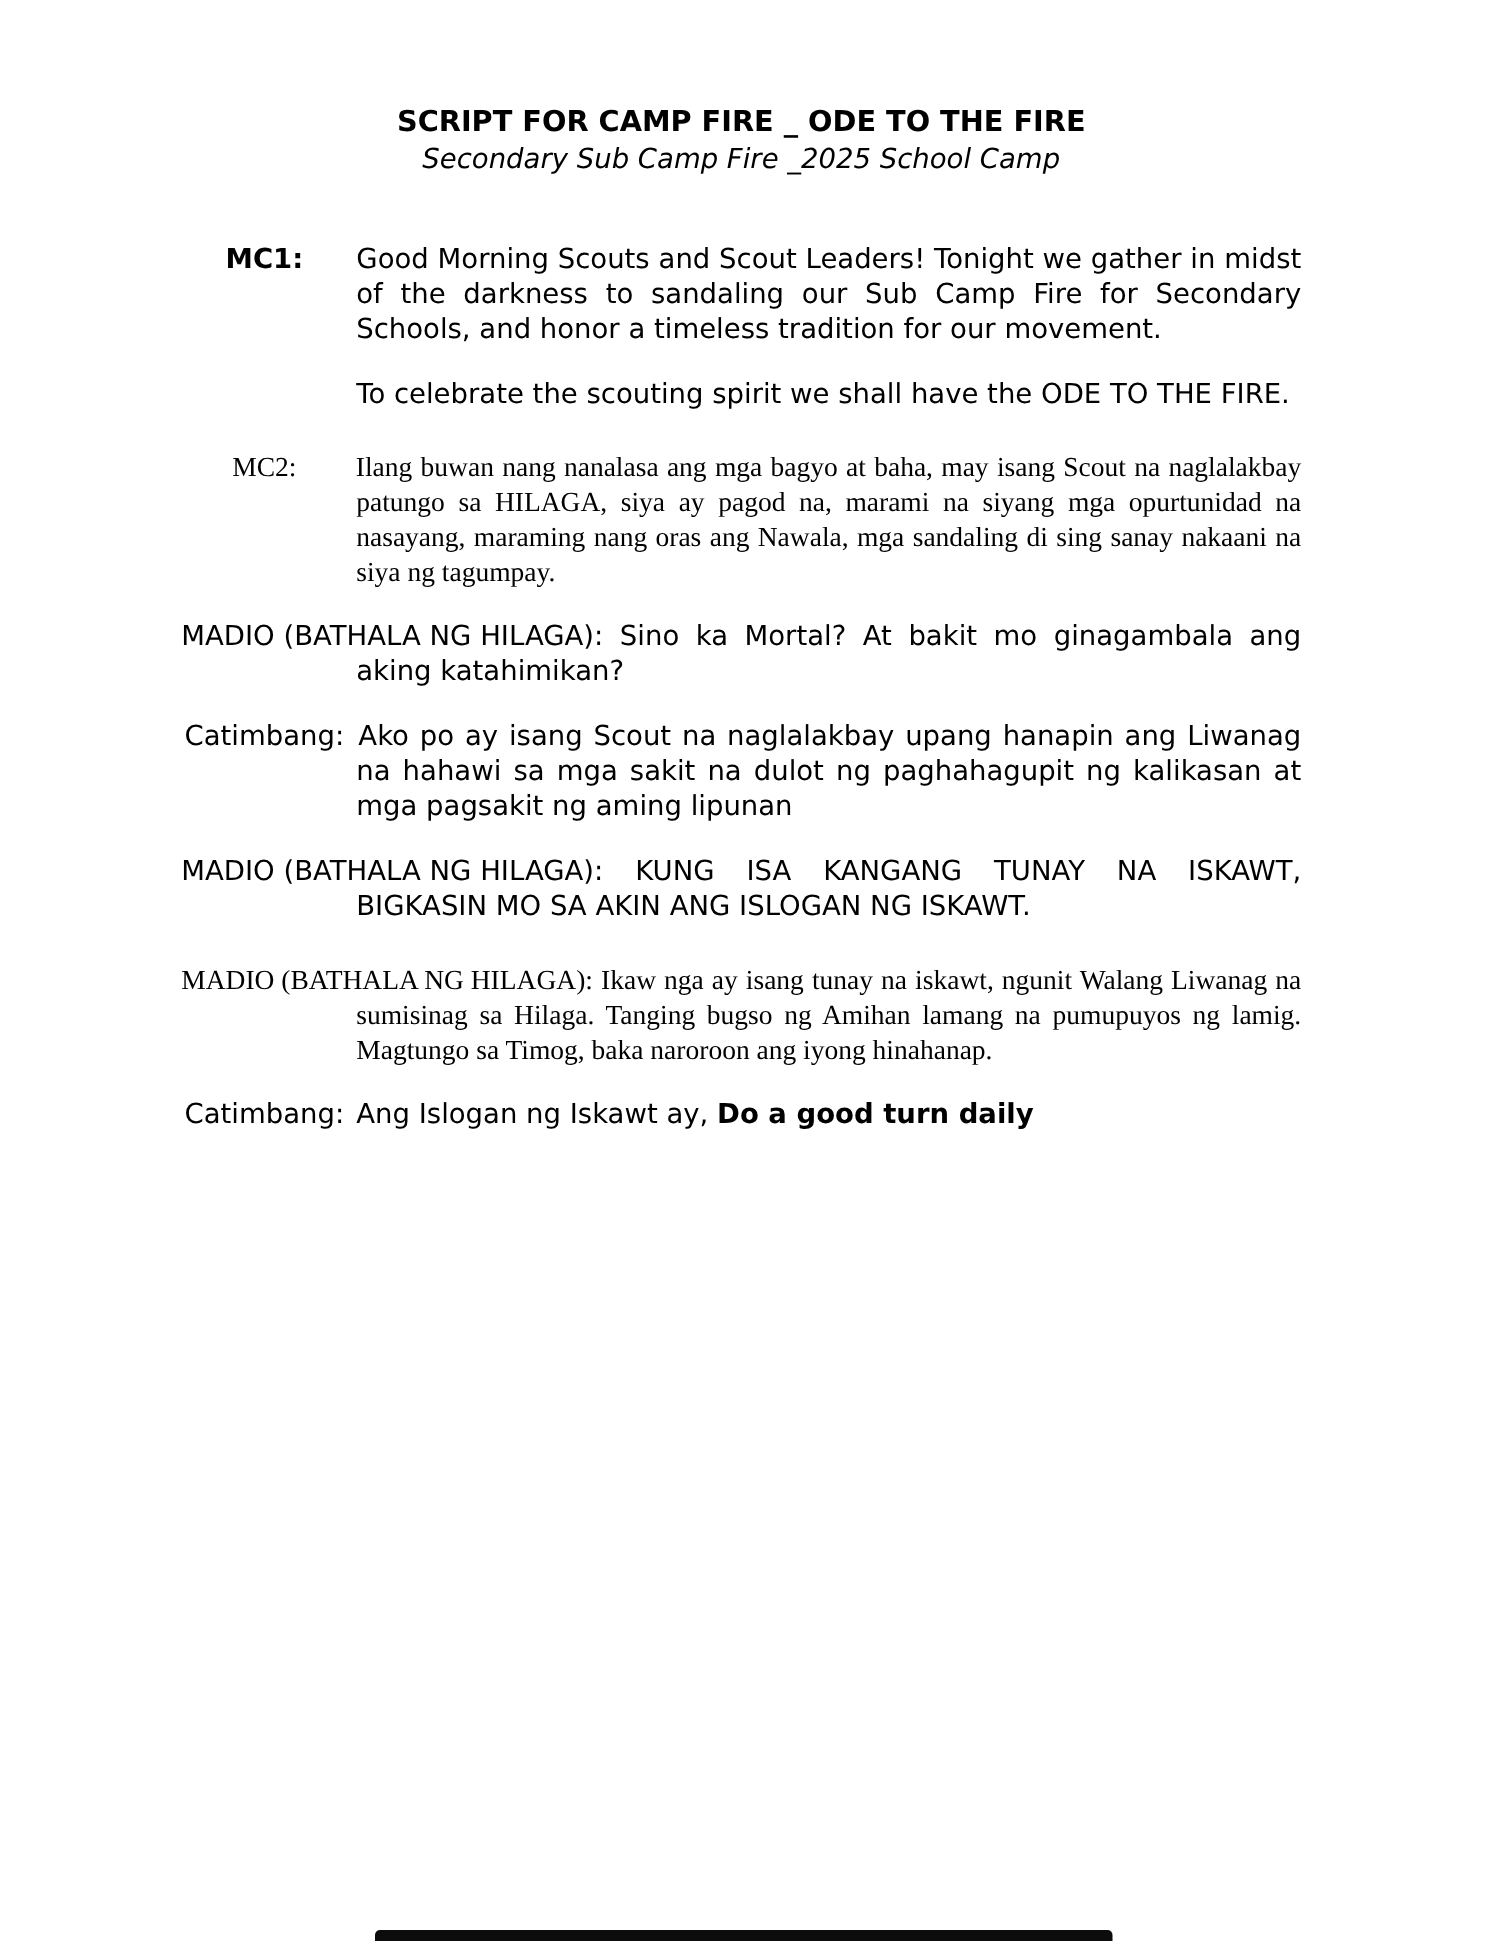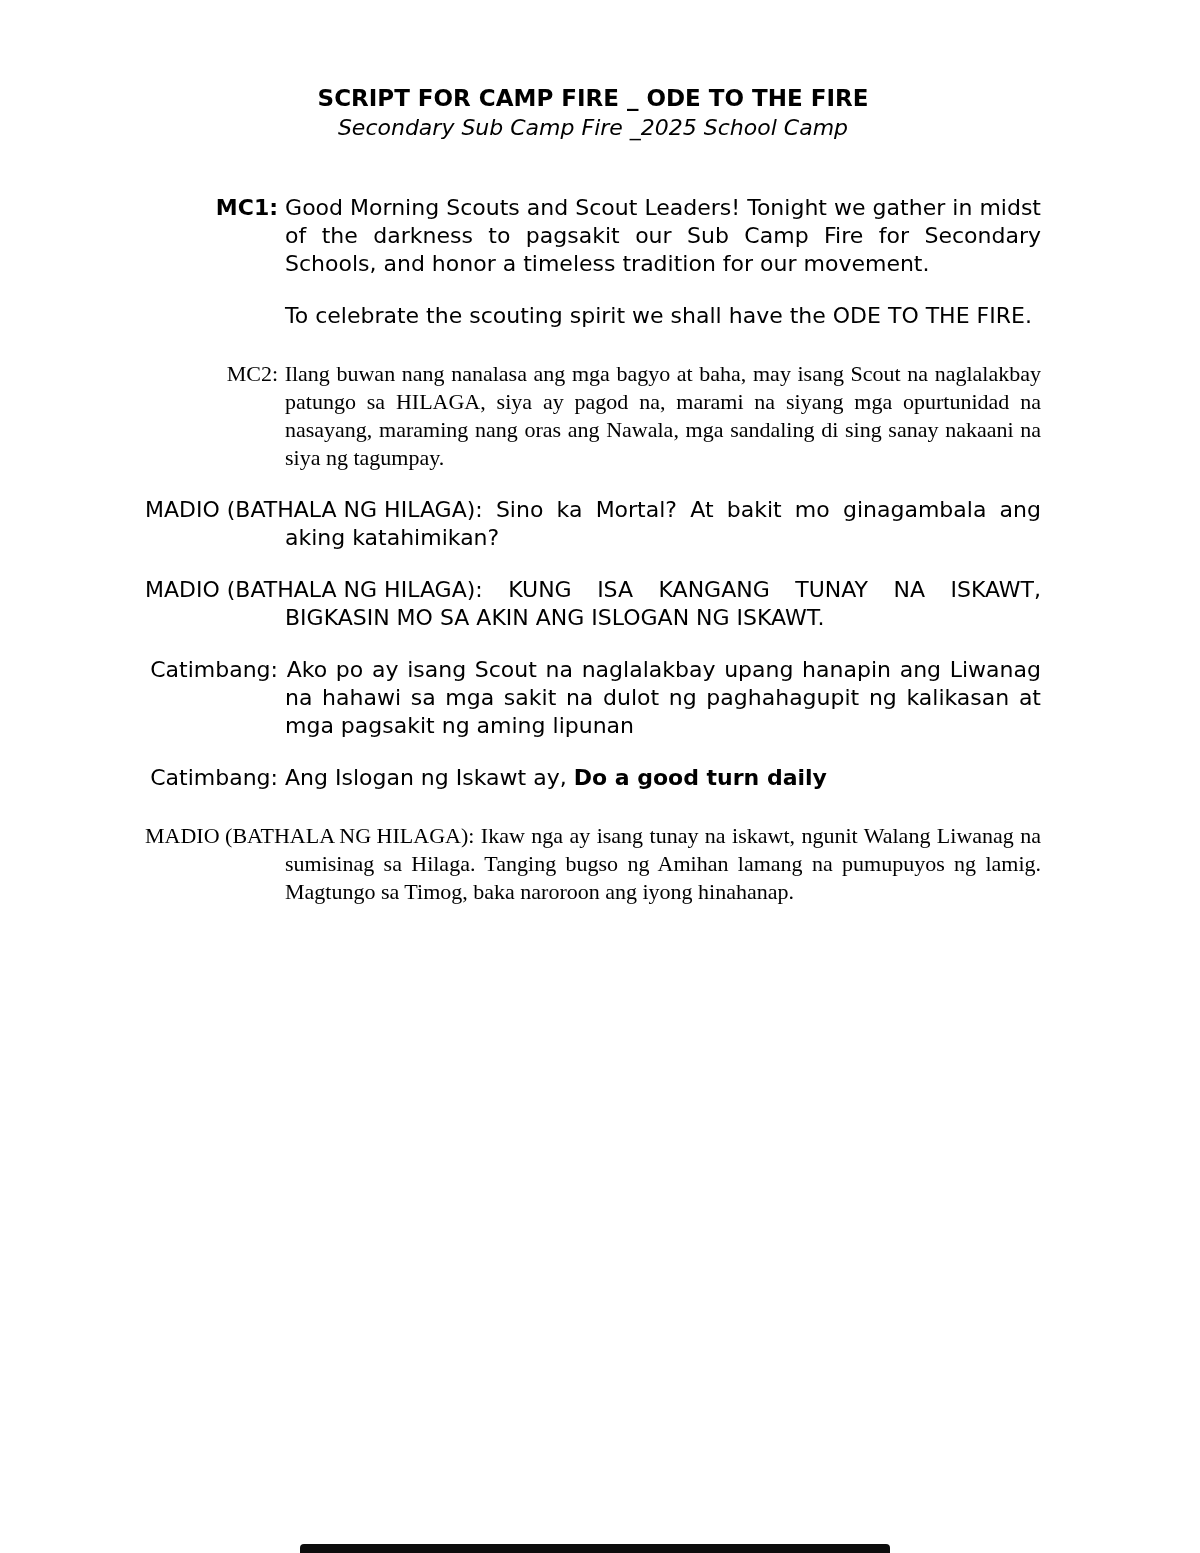--- a/index.html
+++ b/index.html
@@ -47,21 +47,21 @@
     text-indent: -140px;
     text-align: justify;
   }
   .entry p.cont {
     text-indent: 0;
   }
   .speaker {
     display: inline-block;
     min-width: 133px;
     text-indent: 0;
-    text-align: right;
+    text-align: center;
   }
   .speaker.bold { font-weight: bold; }
   .gap-top { margin-top: 30px; font-family: Liberation Serif, serif; }
   strong { font-weight: bold; }
   .bottom-bar {
     position: absolute;
     bottom: 0;
     left: 300px;
     width: 590px;
     height: 9px;
@@ -75,46 +75,46 @@
 <div class="page">
 
   <header class="doc-header">
     <h1 class="doc-title">SCRIPT FOR CAMP FIRE _ ODE TO THE FIRE</h1>
     <div class="doc-subtitle">Secondary Sub Camp Fire _2025 School Camp</div>
   </header>
 
   <section class="script">
 
     <div class="entry">
-      <p><span class="speaker bold">MC1:</span> <span>Good Morning Scouts and Scout Leaders! Tonight we gather in midst of the darkness to pagsakit our Sub Camp Fire for Secondary Schools, and honor a timeless tradition for our movement.</span></p>
+      <p><span class="speaker bold">MC1:</span> <span>Good Morning Scouts and Scout Leaders! Tonight we gather in midst of the darkness to sandaling our Sub Camp Fire for Secondary Schools, and honor a timeless tradition for our movement.</span></p>
       <p class="cont">To celebrate the scouting spirit we shall have the ODE TO THE FIRE.</p>
     </div>
 
     <div class="entry gap-top">
       <p><span class="speaker">MC2:</span> <span>Ilang buwan nang nanalasa ang mga bagyo at baha, may isang Scout na naglalakbay patungo sa HILAGA, siya ay pagod na, marami na siyang mga opurtunidad na nasayang, maraming nang oras ang Nawala, mga sandaling di sing sanay nakaani na siya ng tagumpay.</span></p>
     </div>
 
 
     <div class="entry">
       <p><span class="speaker">MADIO (BATHALA NG HILAGA):</span> <span>Sino ka Mortal? At bakit mo ginagambala ang aking katahimikan?</span></p>
     </div>
 
     <div class="entry">
-      <p><span class="speaker">MADIO (BATHALA NG HILAGA):</span> <span>KUNG ISA KANGANG TUNAY NA ISKAWT, BIGKASIN MO SA AKIN ANG ISLOGAN NG ISKAWT.</span></p>
-    </div>
-
-    <div class="entry">
       <p><span class="speaker">Catimbang:</span> <span>Ako po ay isang Scout na naglalakbay upang hanapin ang Liwanag na hahawi sa mga sakit na dulot ng paghahagupit ng kalikasan at mga pagsakit ng aming lipunan</span></p>
     </div>
 
     <div class="entry">
-      <p><span class="speaker">Catimbang:</span> <span>Ang Islogan ng Iskawt ay, </span><strong>Do a good turn daily</strong></p>
+      <p><span class="speaker">MADIO (BATHALA NG HILAGA):</span> <span>KUNG ISA KANGANG TUNAY NA ISKAWT, BIGKASIN MO SA AKIN ANG ISLOGAN NG ISKAWT.</span></p>
     </div>
 
     <div class="entry gap-top">
       <p><span class="speaker">MADIO (BATHALA NG HILAGA):</span> <span>Ikaw nga ay isang tunay na iskawt, ngunit Walang Liwanag na sumisinag sa Hilaga. Tanging bugso ng Amihan lamang na pumupuyos ng lamig. Magtungo sa Timog, baka naroroon ang iyong hinahanap.</span></p>
+    </div>
+
+    <div class="entry">
+      <p><span class="speaker">Catimbang:</span> <span>Ang Islogan ng Iskawt ay, </span><strong>Do a good turn daily</strong></p>
     </div>
 
   </section>
 
 </div>
 
 <div class="bottom-bar"></div>
 
 </body></html>

